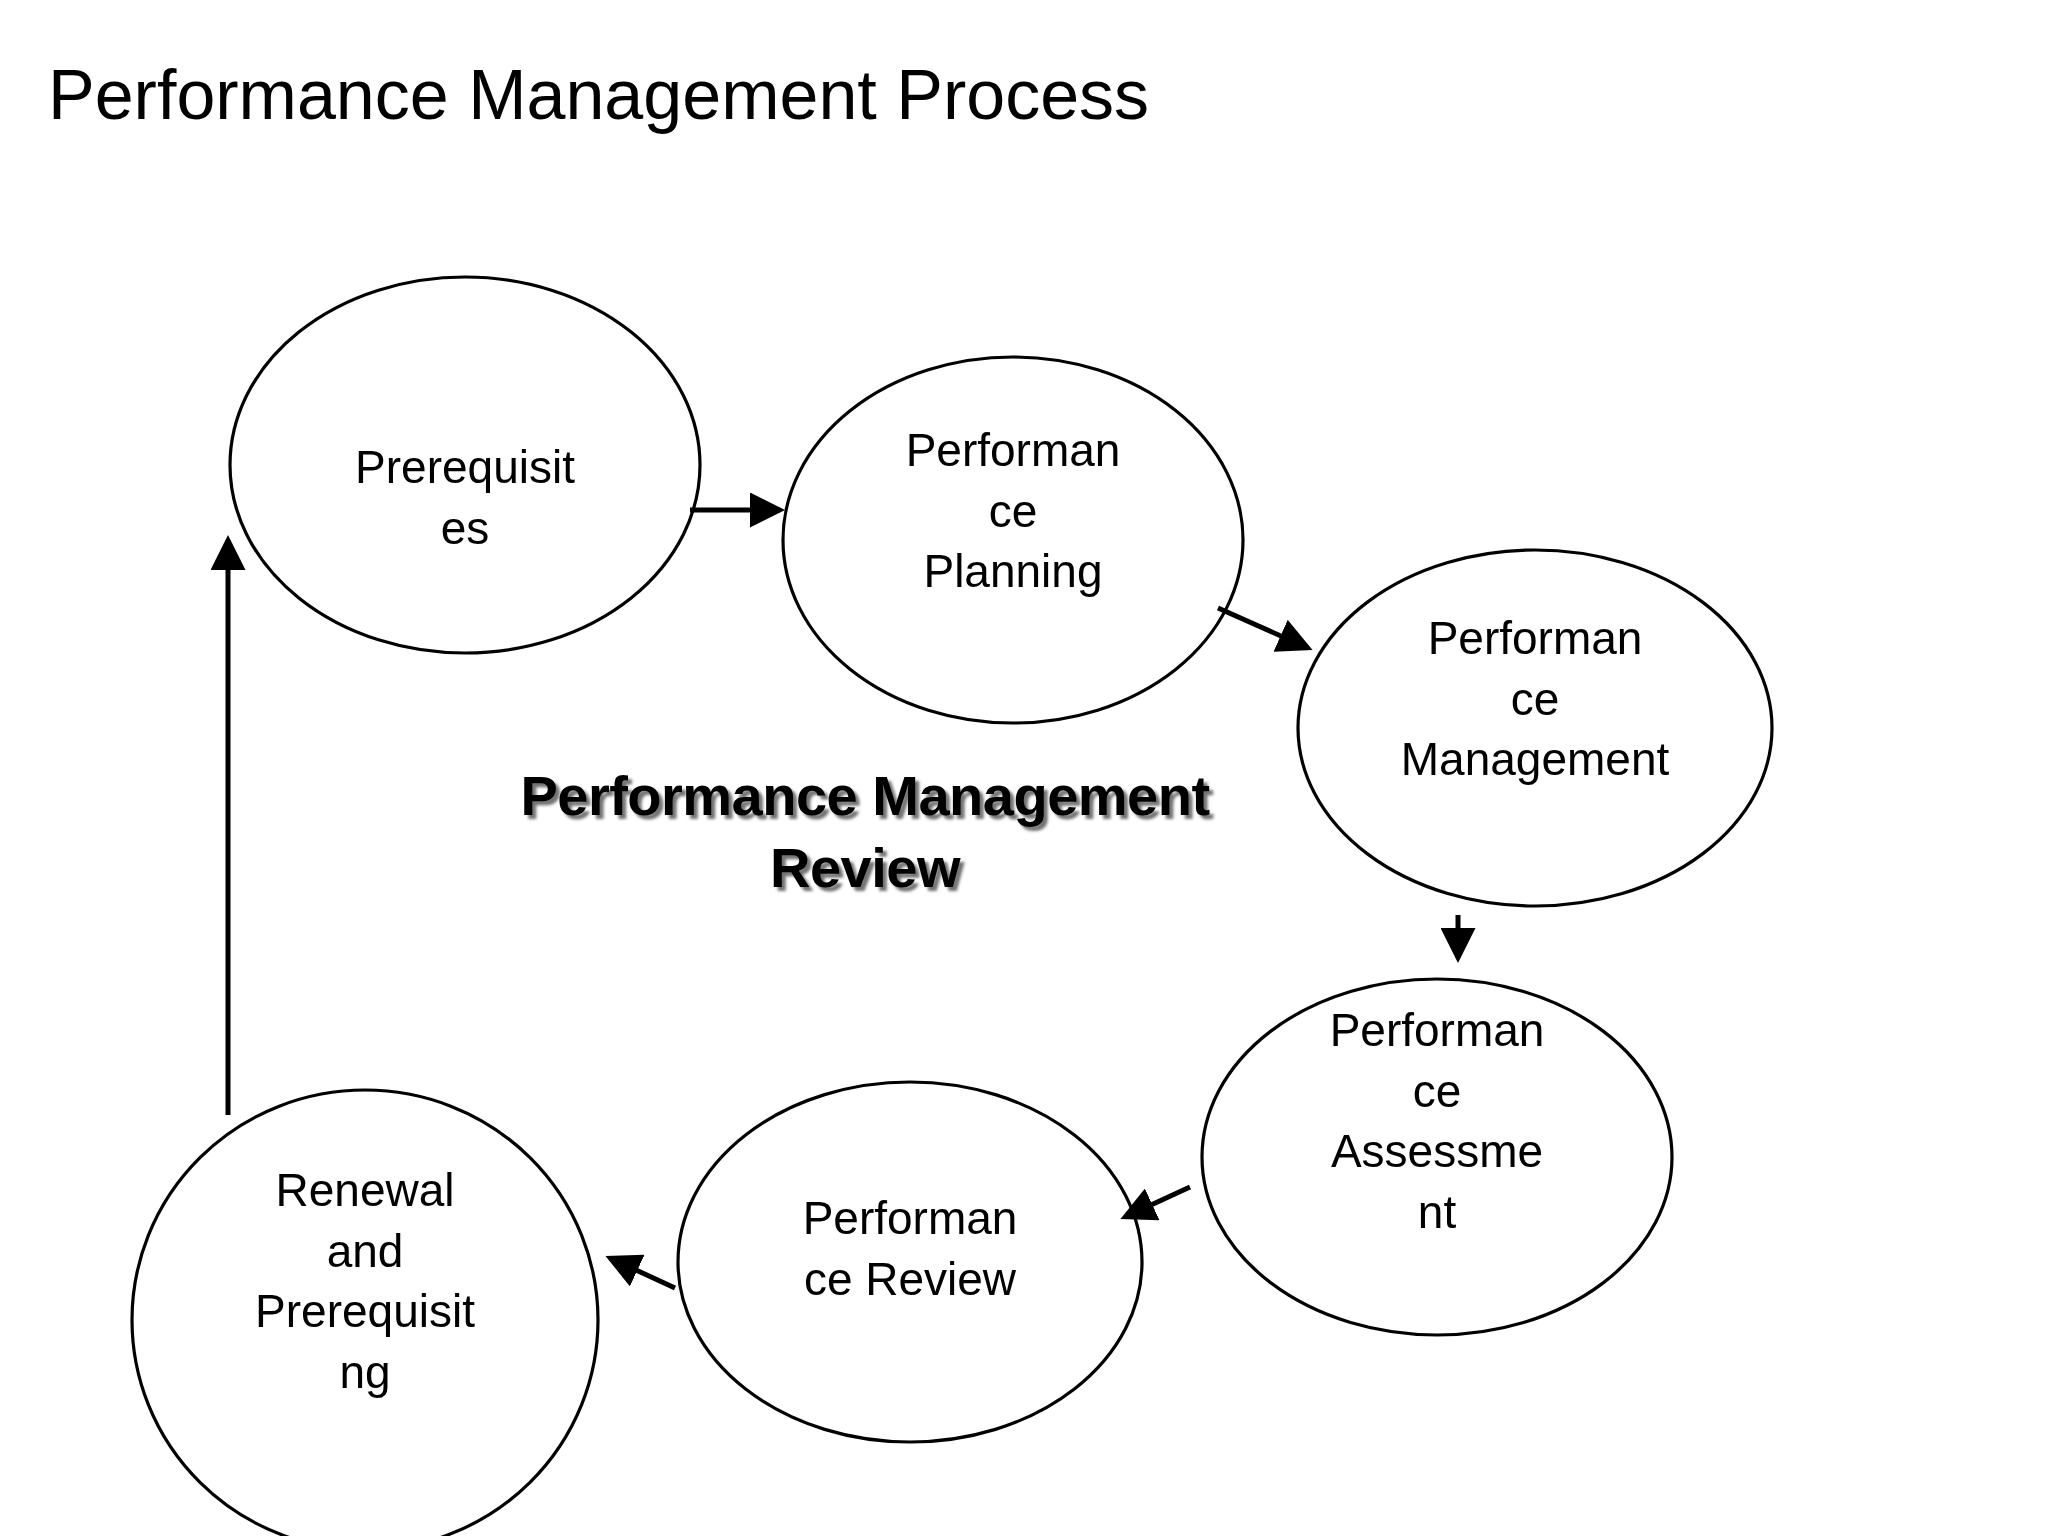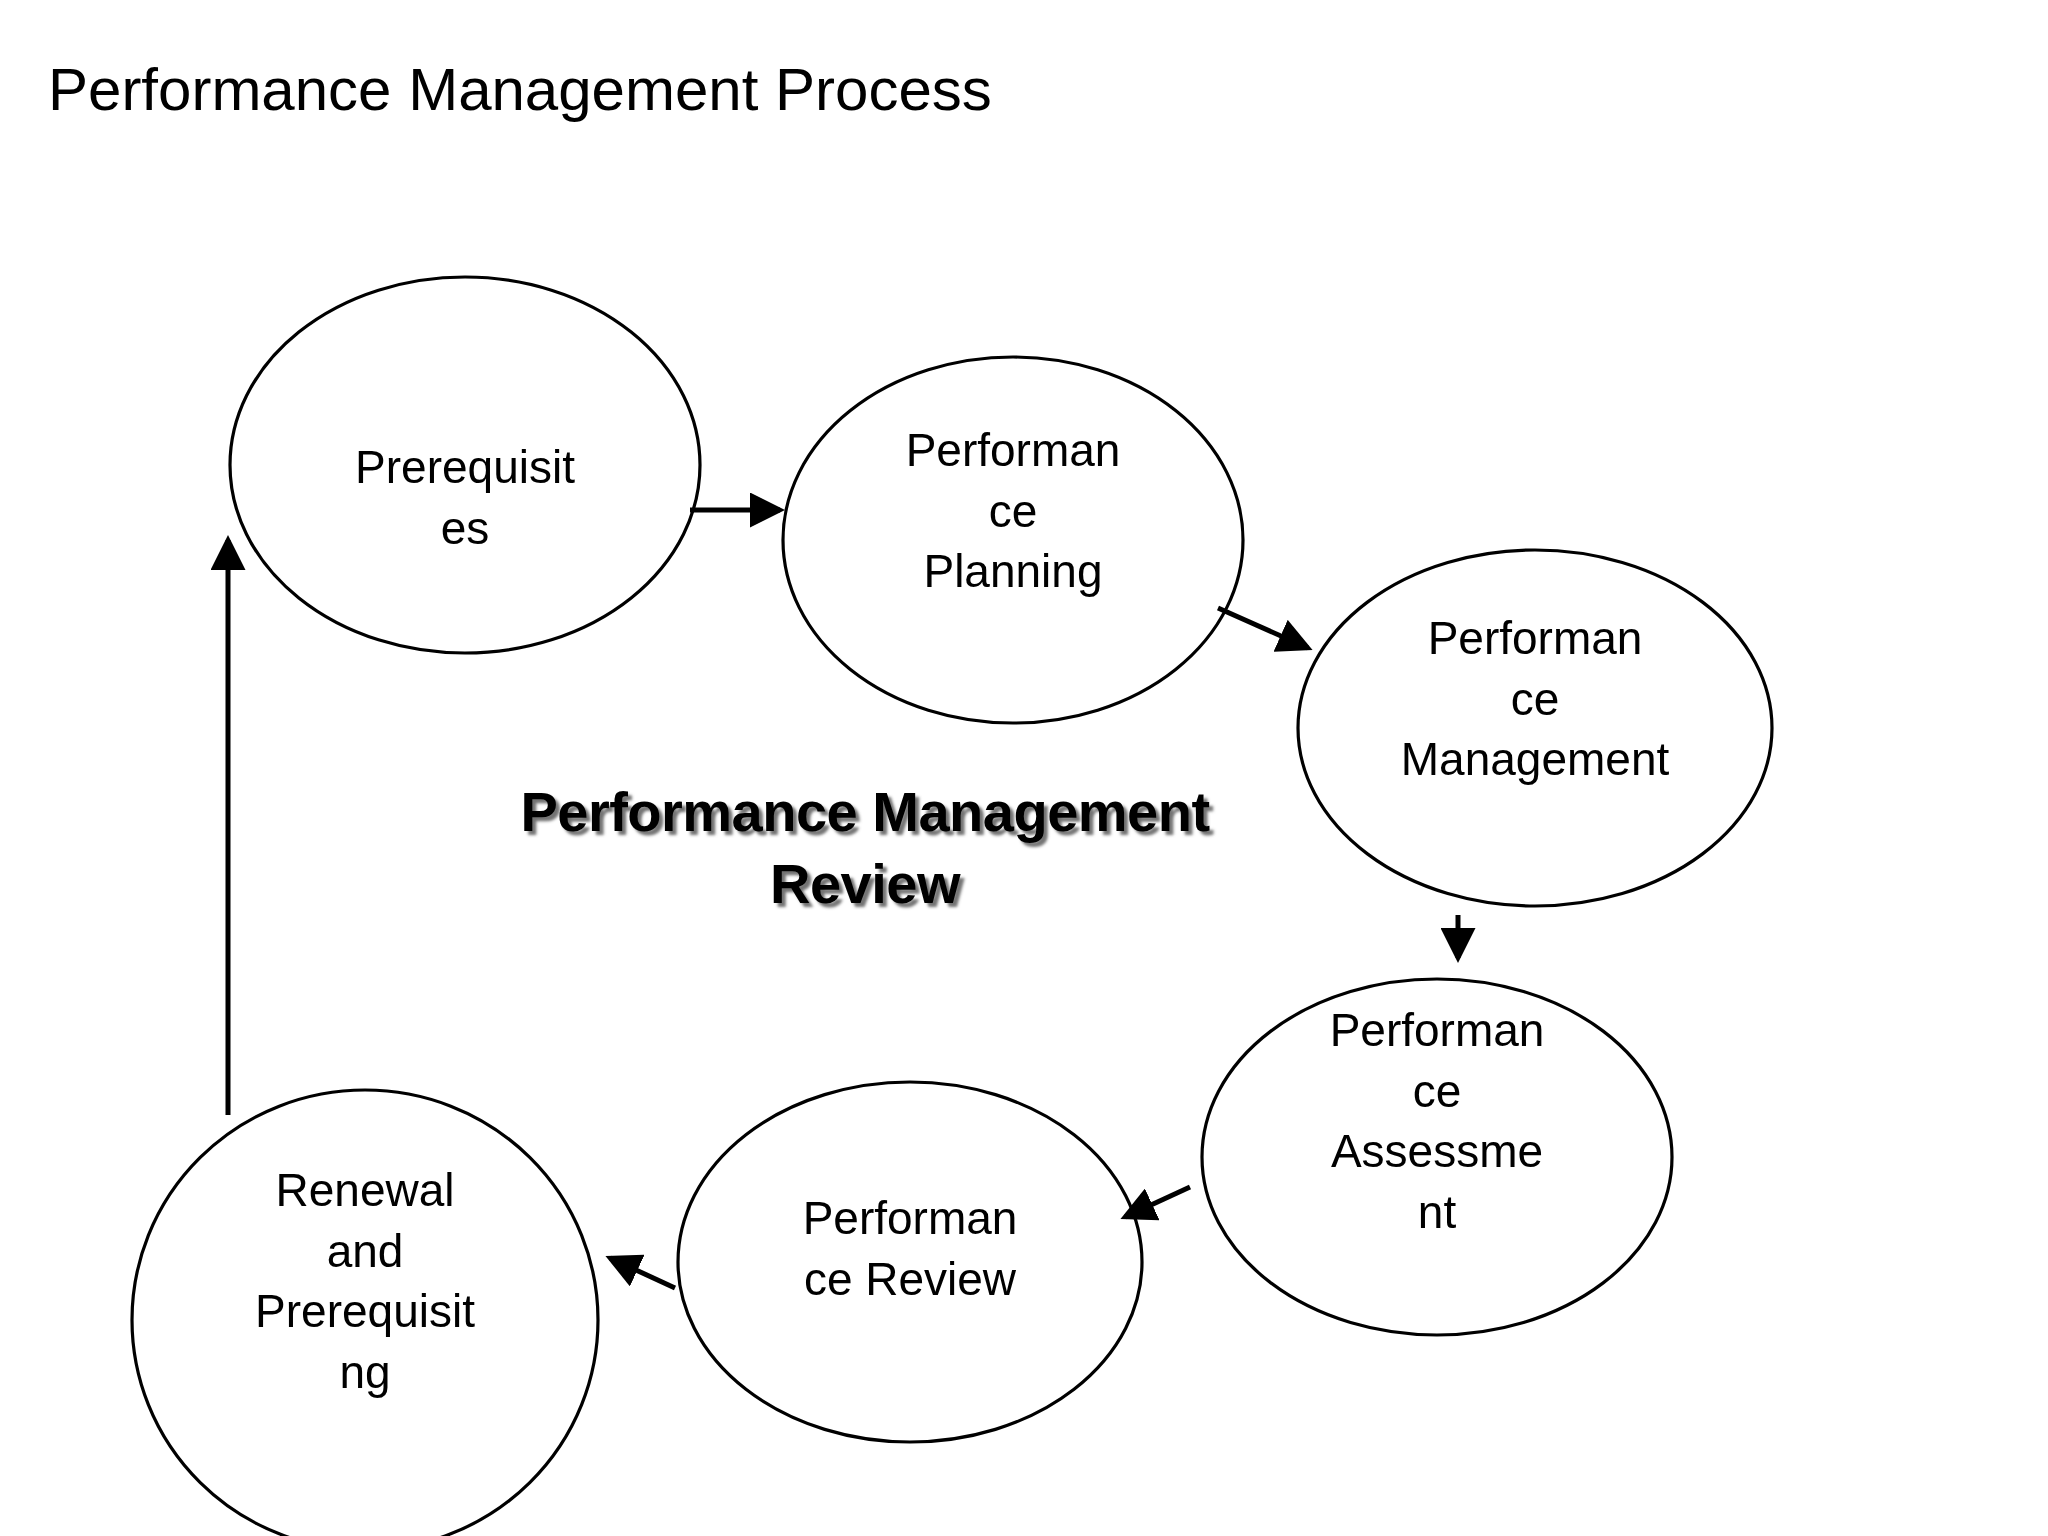--- a/index.html
+++ b/index.html
@@ -12,21 +12,21 @@
     width: 2048px;
     height: 1536px;
     background: #ffffff;
     overflow: hidden;
     font-family: "Liberation Sans", sans-serif;
   }
   #slide-title {
     position: absolute;
     left: 48px;
     top: 60px;
-    font-size: 60px;
+    font-size: 70px;
     line-height: 1.0;
     font-weight: 400;
     color: #000000;
     letter-spacing: 0px;
     white-space: nowrap;
   }
   #diagram-svg {
     position: absolute;
     left: 0;
     top: 0;
@@ -47,21 +47,20 @@
     left: 440px;
     top: 760px;
     width: 850px;
     text-align: center;
     font-size: 56px;
     line-height: 1.28;
     font-weight: 700;
     color: #000000;
     text-shadow: 4px 4px 3px rgba(90,90,90,0.85);
     letter-spacing: -0.5px;
-    margin-top: 16px;
   }
 </style>
 </head>
 <body>
 
 <div id="slide">
 
   <div id="slide-title">Performance Management Process</div>
 
   <svg id="diagram-svg" viewBox="0 0 2048 1536" xmlns="http://www.w3.org/2000/svg">

